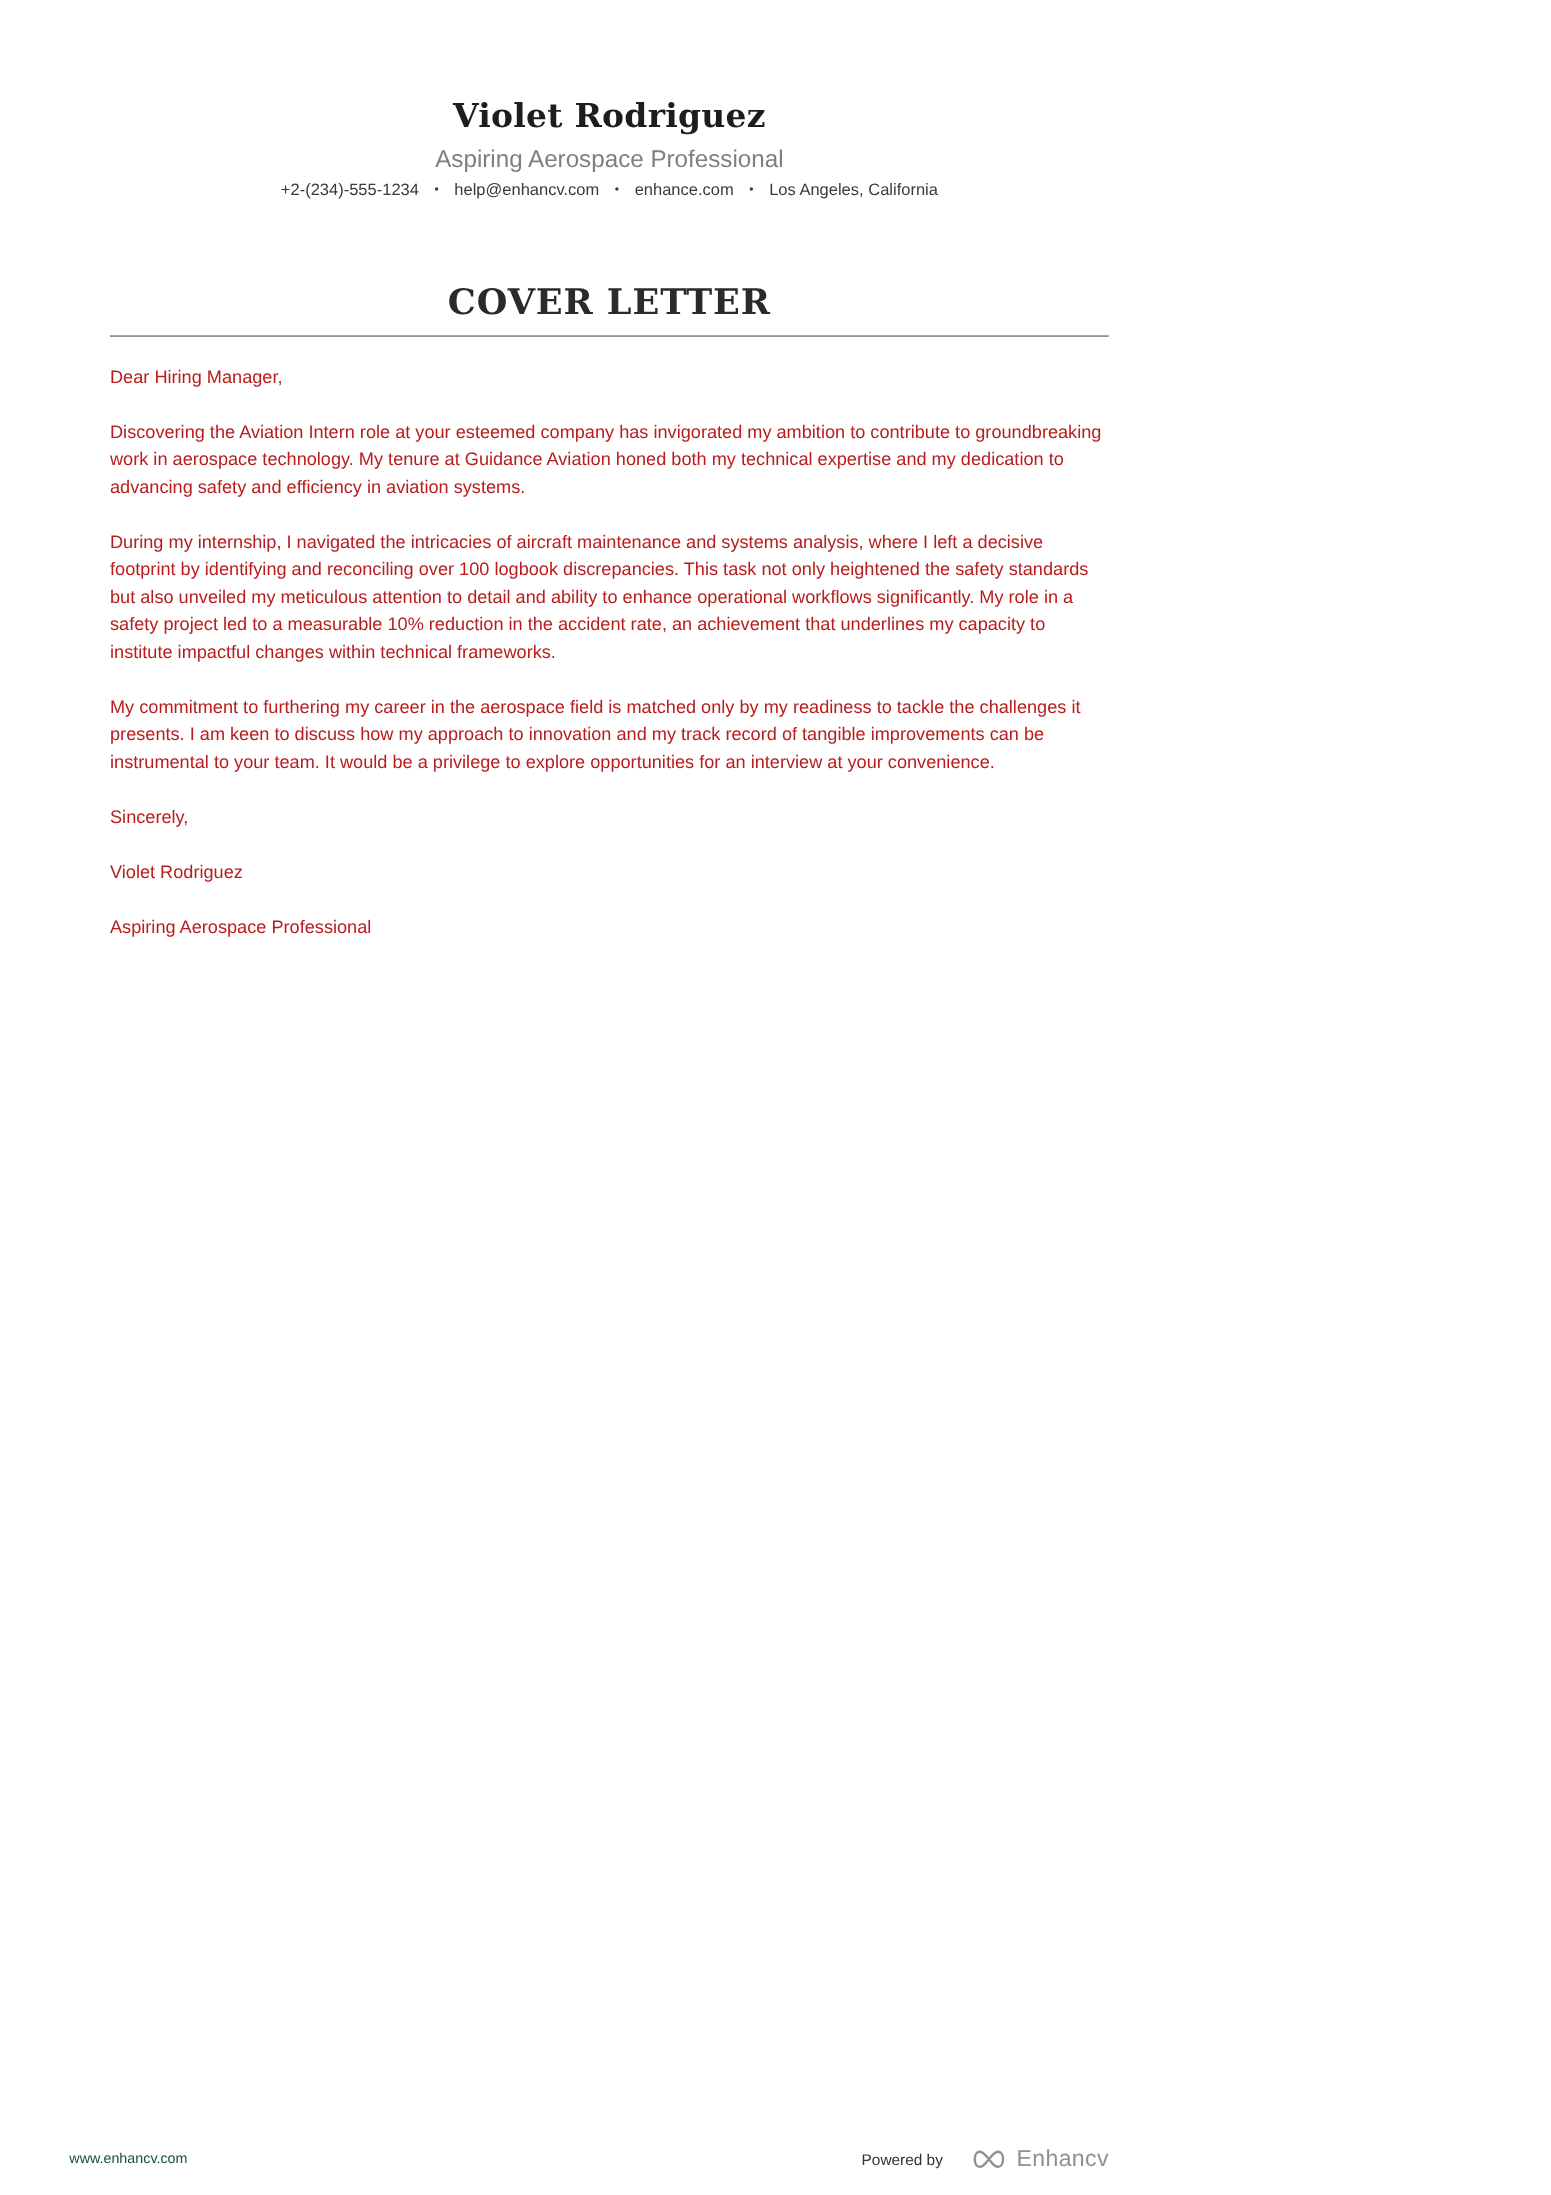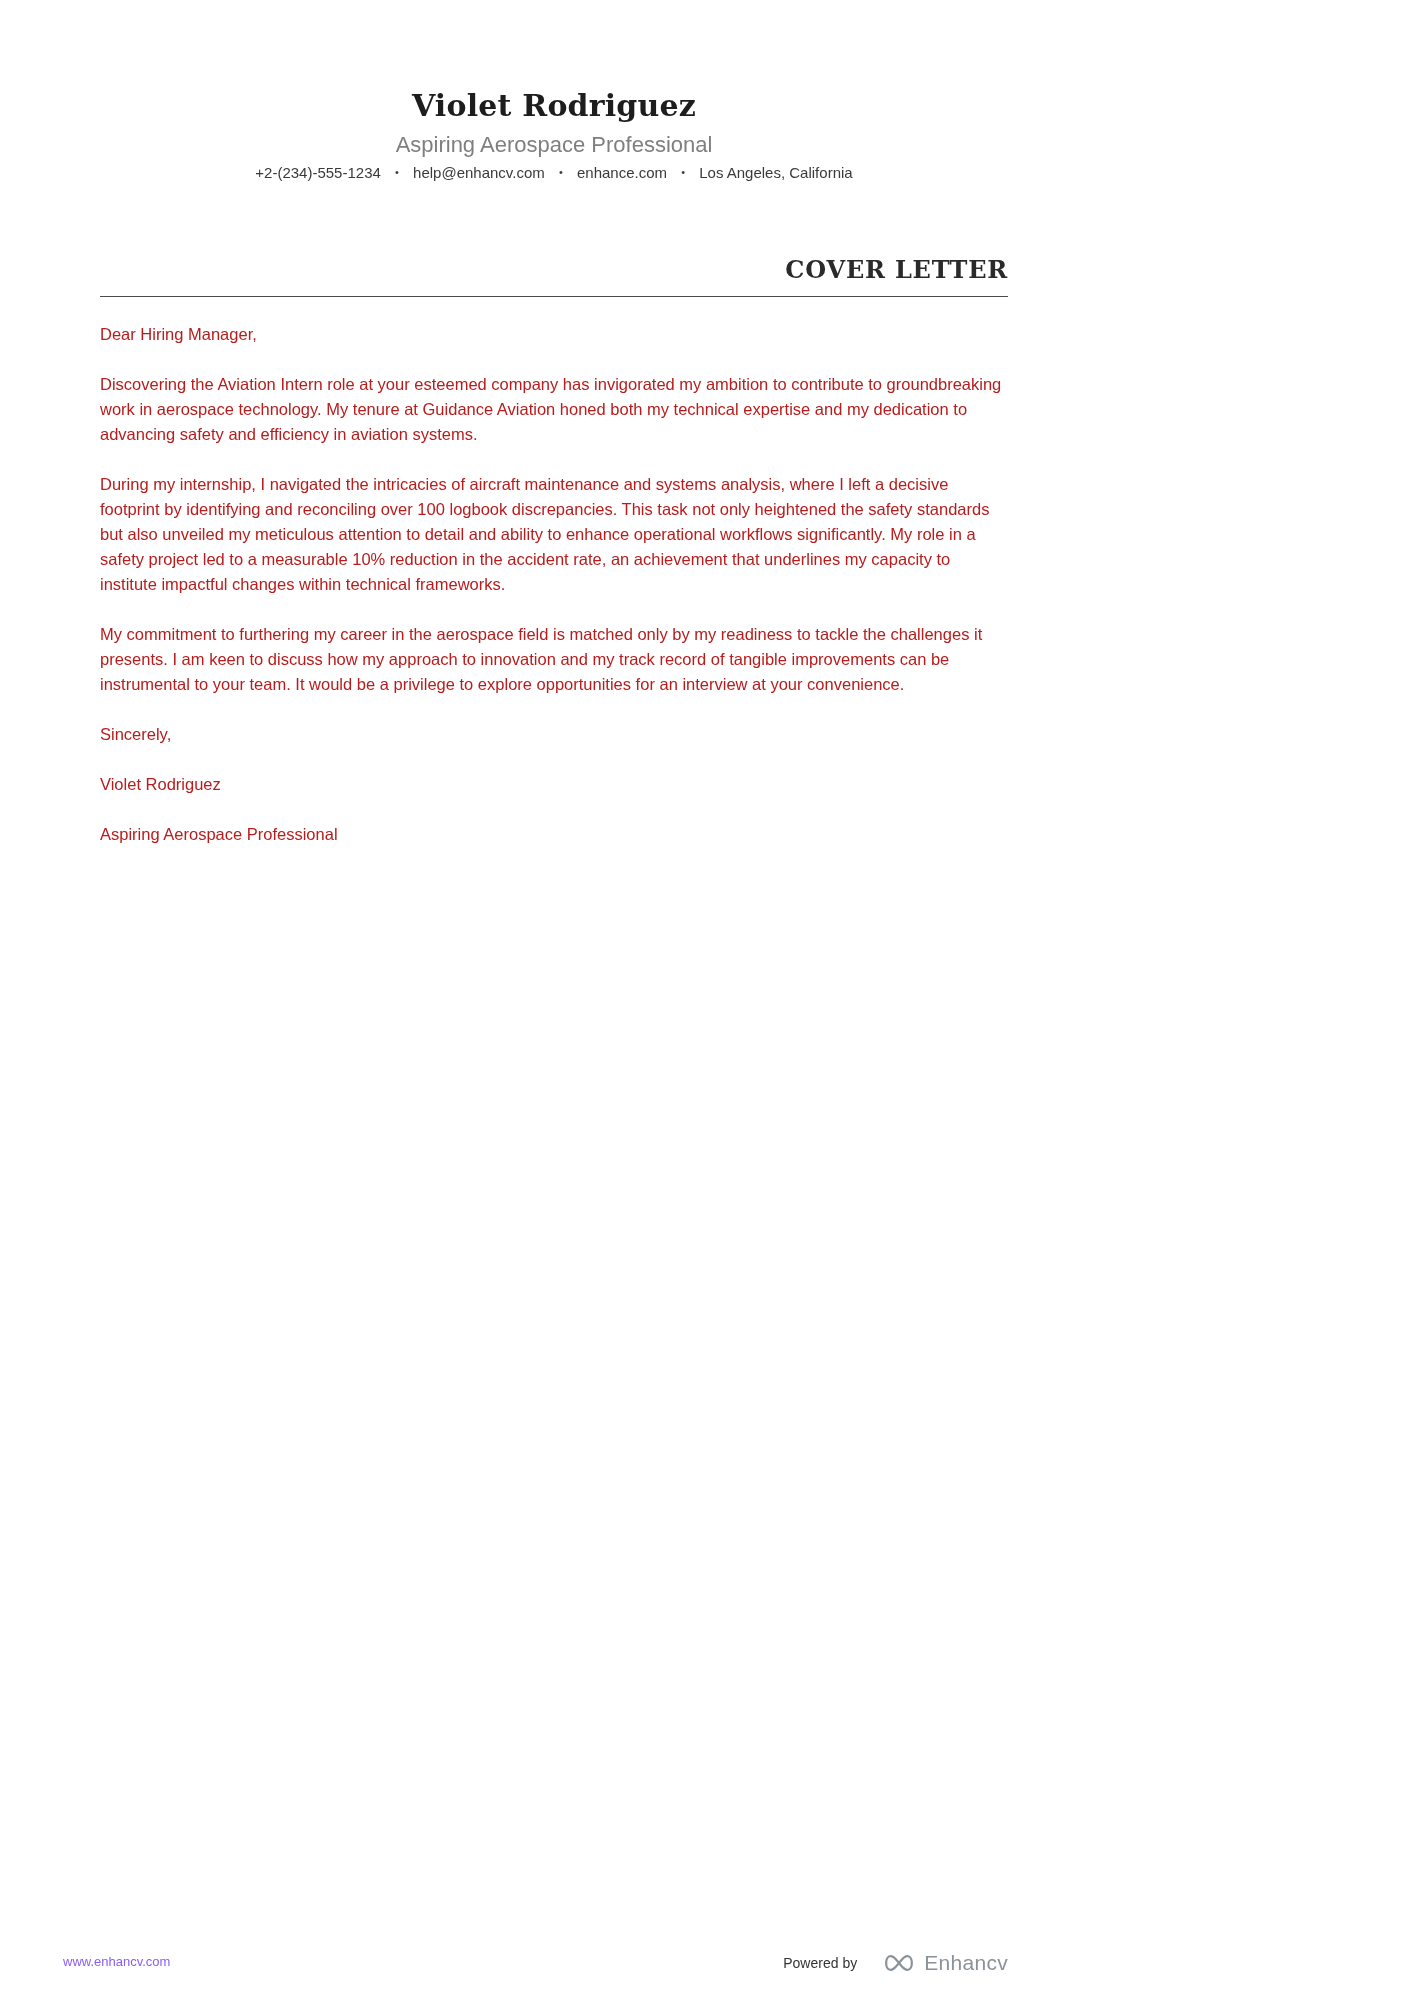--- a/index.html
+++ b/index.html
@@ -47,24 +47,24 @@
   }
   .contact .sep {
     display: inline-block;
     margin: 0 10px;
     font-size: 11px;
     vertical-align: 2px;
     color: #3a3a3a;
   }
   .section-title {
     margin-top: 74px;
-    text-align: right;
+    text-align: center;
     font-family: "DejaVu Serif", "Liberation Serif", serif;
     font-weight: 700;
-    font-size: 24px;
+    font-size: 32px;
     letter-spacing: 0.8px;
     color: #2a2a2a;
   }
   .rule {
     border: none;
     border-top: 1.5px solid #4c4c4c;
     margin-top: 12px;
     width: 100%;
   }
   .letter {
@@ -74,21 +74,21 @@
     color: #b91c1c;
   }
   .letter p {
     margin-bottom: 25px;
   }
   .footer-left {
     position: absolute;
     left: 63px;
     bottom: 26px;
     font-size: 13px;
-    color: #8b5cf6;
+    color: #14532d;
   }
   .footer-right {
     position: absolute;
     right: 402px;
     bottom: 20px;
     display: flex;
     align-items: center;
     margin-left: 10px;
   }
   .powered-by {

